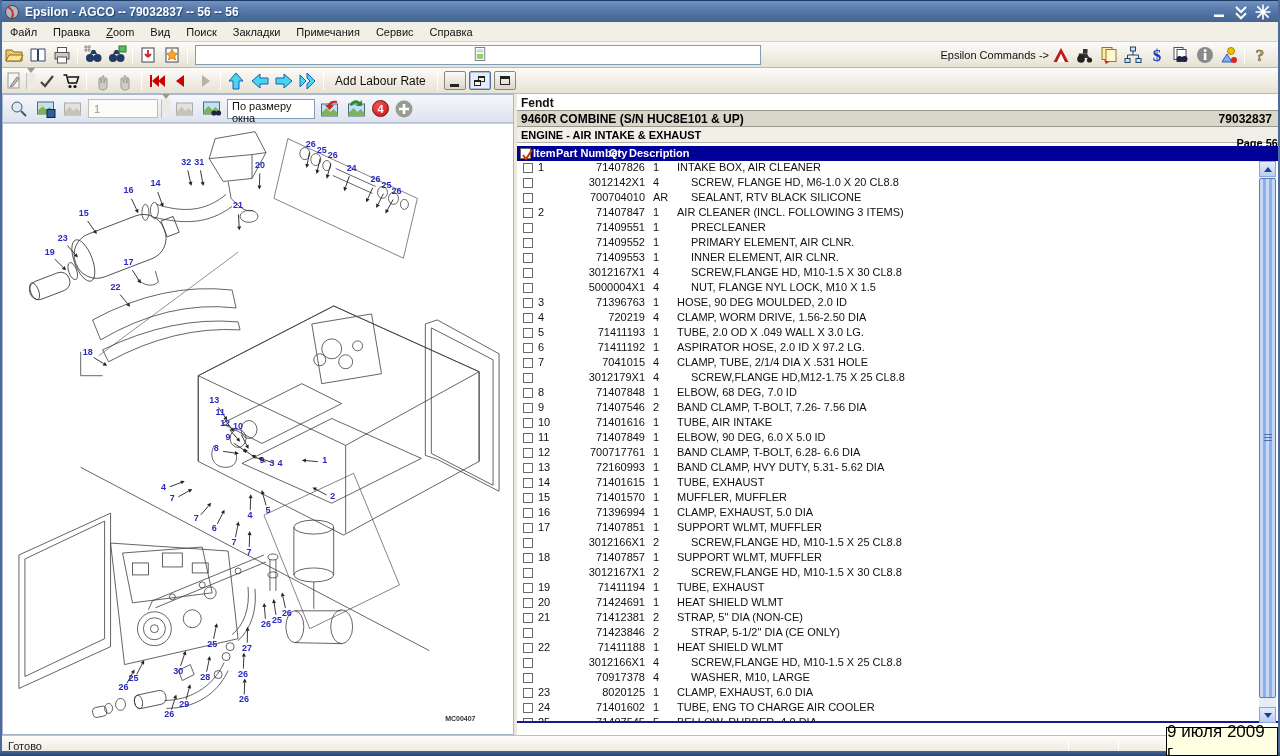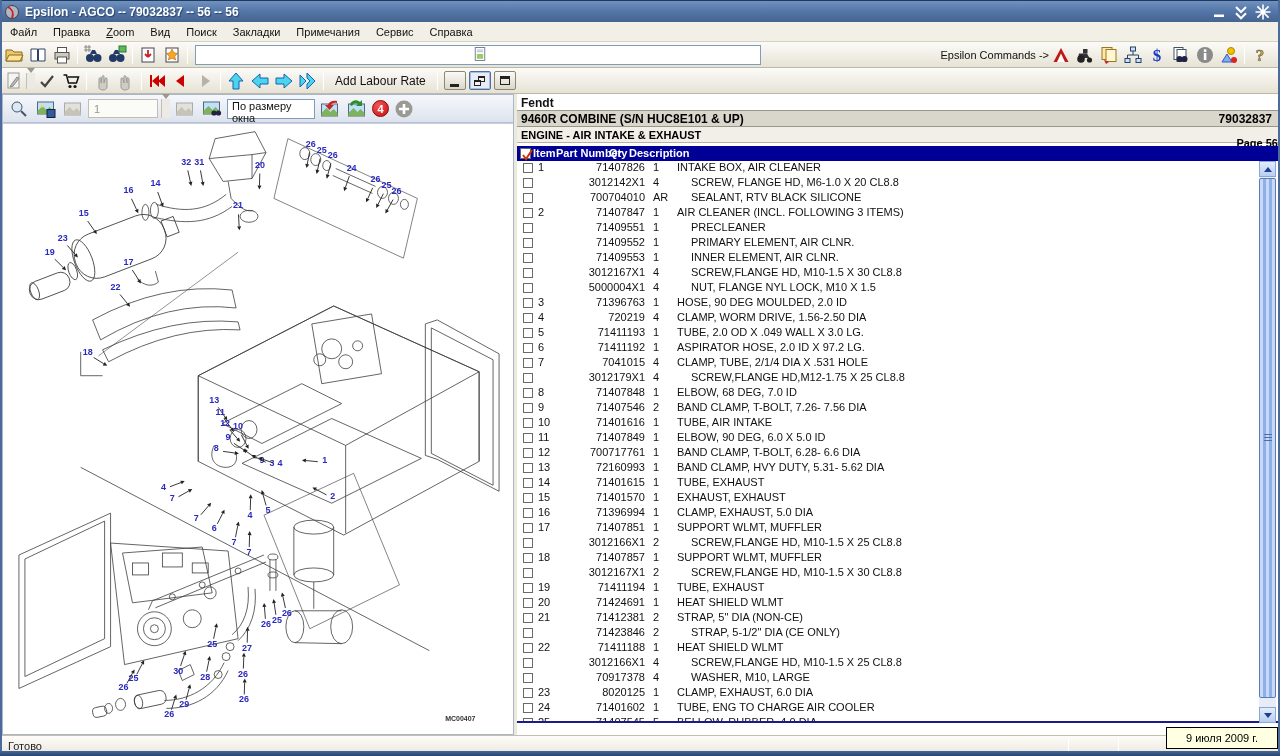--- a/index.html
+++ b/index.html
@@ -84,22 +84,22 @@
     background:repeating-linear-gradient(90deg,#c7d9f7 0 3px,#8fb0e6 3px 6px);
     border:1px solid #5a7cba;border-radius:2px;}
   .gripline{position:absolute;left:4px;width:8px;height:1px;background:#4d6fa8;}
   
   #statusbar{position:absolute;left:0;top:735px;width:1280px;height:21px;
     background:linear-gradient(180deg,#fdfcf9,#e9e6da);border-top:1px solid #c4c0b0;
     font-size:11px;color:#222;display:flex;align-items:center;}
   #statusbar .st{padding-left:8px;}
   #bottomedge{position:absolute;left:0;top:751px;width:1280px;height:5px;background:linear-gradient(180deg,#46659a,#27456f);z-index:91;}
   .ssep{position:absolute;top:739px;width:1px;height:14px;background:#b5b1a1;border-right:1px solid #fff;}
-  #datetip{position:absolute;left:1166px;top:727px;width:112px;height:22px;background:#ffffe1;border:1px solid #000;
-    font-size:11px;color:#000;display:flex;align-items:center;justify-content:center;z-index:95;}
+  #datetip{position:absolute;left:1166px;top:727px;width:112px;height:29px;background:#ffffe1;border:1px solid #000;
+    font-size:17px;color:#000;display:flex;align-items:center;justify-content:center;z-index:95;}
 </style>
 </head>
 <body>
 
 <div id="titlebar">
   <svg id="appicon" viewBox="0 0 16 16">
     <circle cx="8" cy="8" r="6.5" fill="#b0b6c4" stroke="#444"></circle>
     <path d="M4 3c4 2 6 6 4 11" stroke="#c22" fill="none" stroke-width="1.8"></path>
   </svg>
   <span class="ttl">Epsilon - AGCO -- 79032837 -- 56 -- 56</span>
@@ -866,21 +866,21 @@
         <span class="c-item">14</span>
         <span class="c-part">71401615</span>
         <span class="c-qty">1</span>
         <span class="c-desc">TUBE, EXHAUST</span>
       </div>
       <div class="trow">
         <span class="cb"></span>
         <span class="c-item">15</span>
         <span class="c-part">71401570</span>
         <span class="c-qty">1</span>
-        <span class="c-desc">EXHAUST, EXHAUST</span>
+        <span class="c-desc">MUFFLER, MUFFLER</span>
       </div>
       <div class="trow">
         <span class="cb"></span>
         <span class="c-item">16</span>
         <span class="c-part">71396994</span>
         <span class="c-qty">1</span>
         <span class="c-desc">CLAMP, EXHAUST, 5.0 DIA</span>
       </div>
       <div class="trow">
         <span class="cb"></span>

